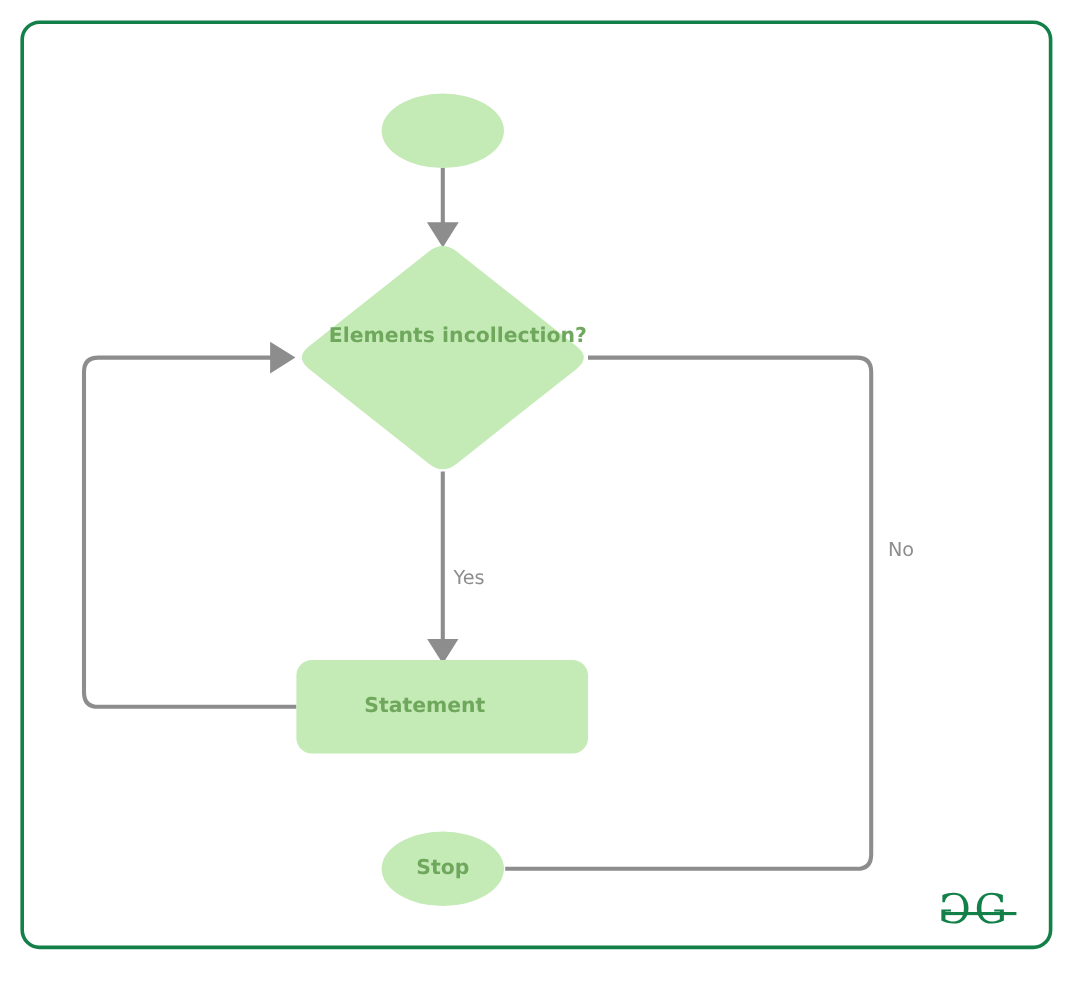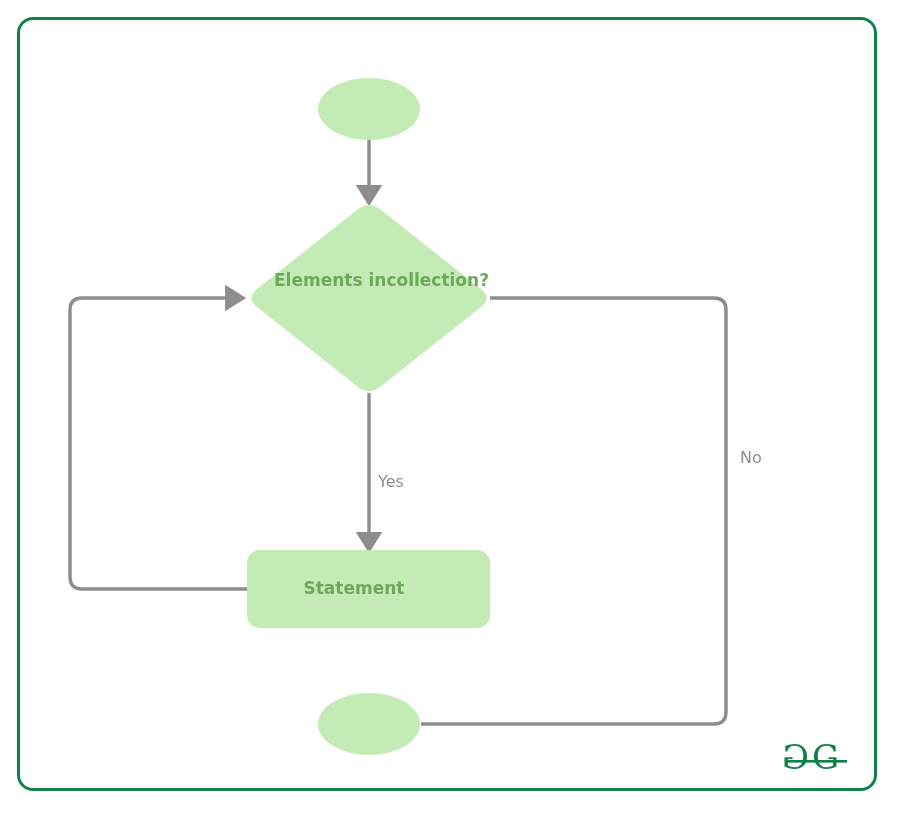--- a/index.html
+++ b/index.html
@@ -104,20 +104,21 @@
   </svg>
 
 
   <div class="node-label" style="left:249px; top:249px; width:240px; height:64px; flex-direction:row;justify-content:flex-end;">
     <span>Elements in</span>
     <span>collection?</span>
   </div>
 
   <div class="node-label" style="left:247px; top:550px; width:214px; height:78px;">Statement</div>
 
+  <div class="node-label" style="left:318px; top:693px; width:102px; height:62px;">Stop</div>
 
   <div class="edge-label" style="left:378px; top:440px;margin-top:32px;">Yes</div>
 
   <div class="edge-label" style="left:740px; top:448px;">No</div>
 
   <svg id="logo" viewBox="0 0 70 44" xmlns="http://www.w3.org/2000/svg">
     <text x="1" y="32" font-family="DejaVu Serif, serif" font-size="34" fill="#128048" transform="translate(28,0) scale(-1,1)">G</text>
     <text x="30" y="32" font-family="DejaVu Serif, serif" font-size="34" fill="#128048">G</text>
     <rect x="3" y="23" width="62" height="2.6" fill="#128048"></rect>
   </svg>

